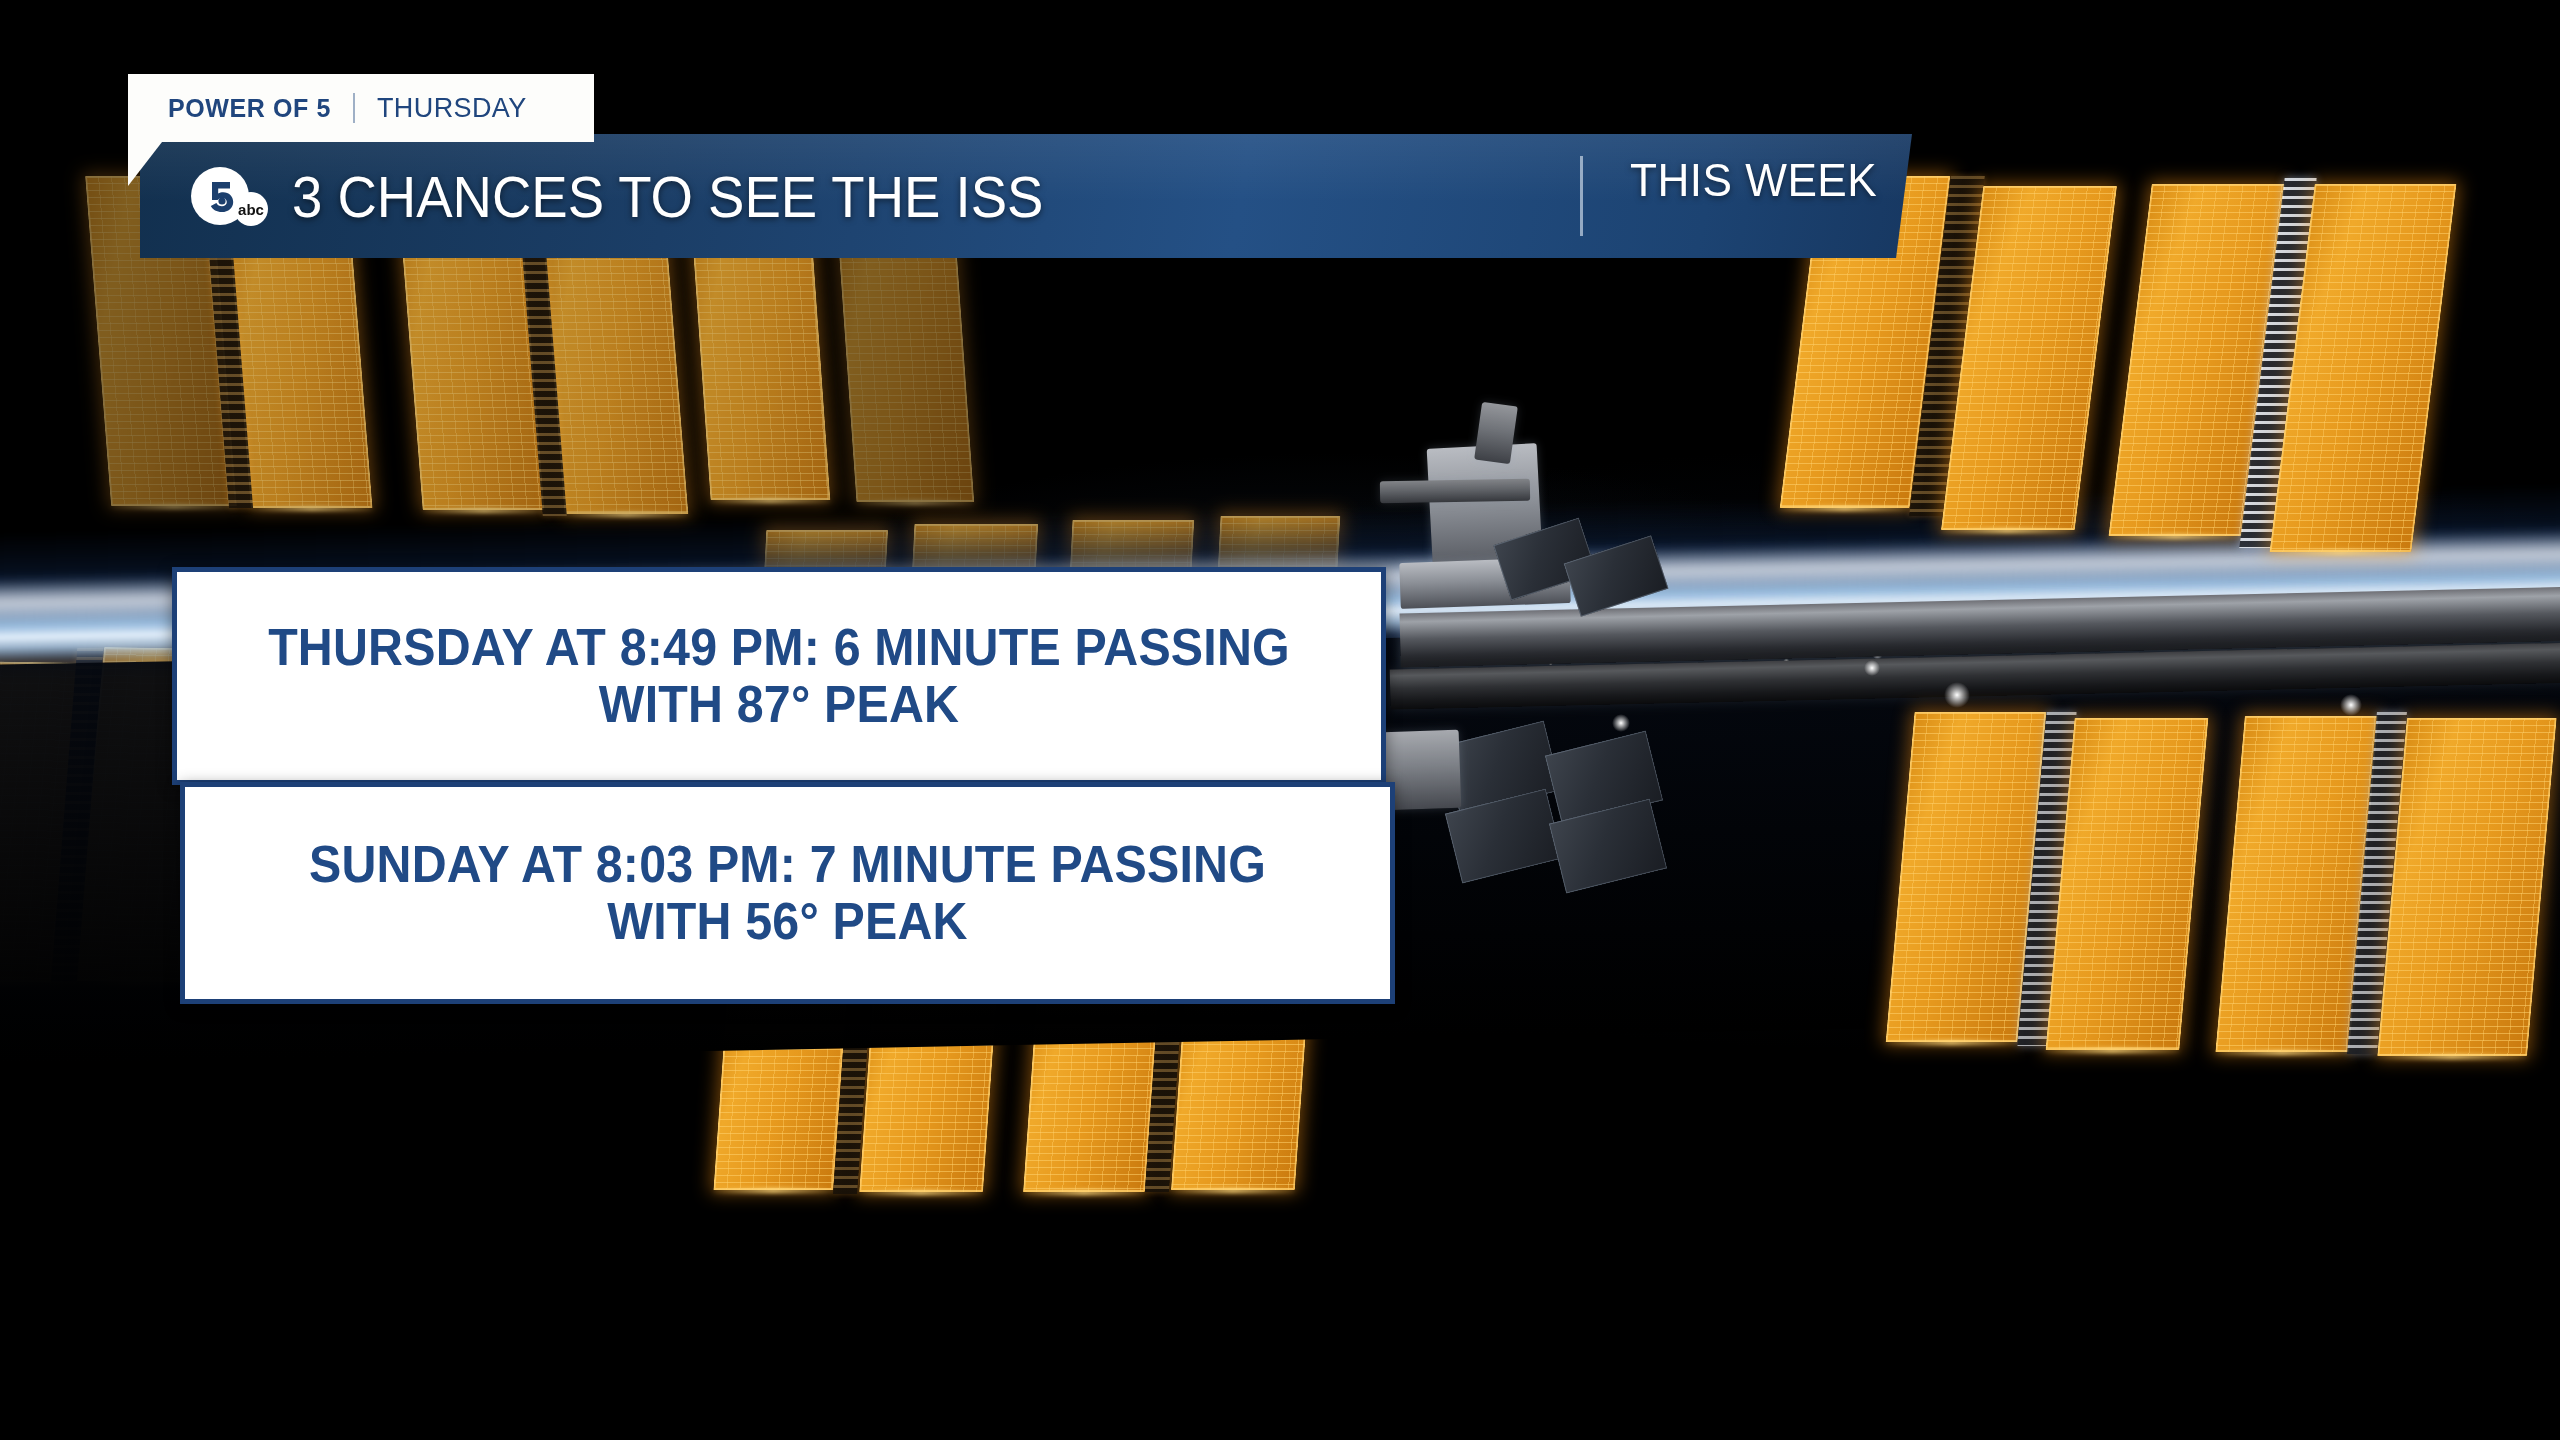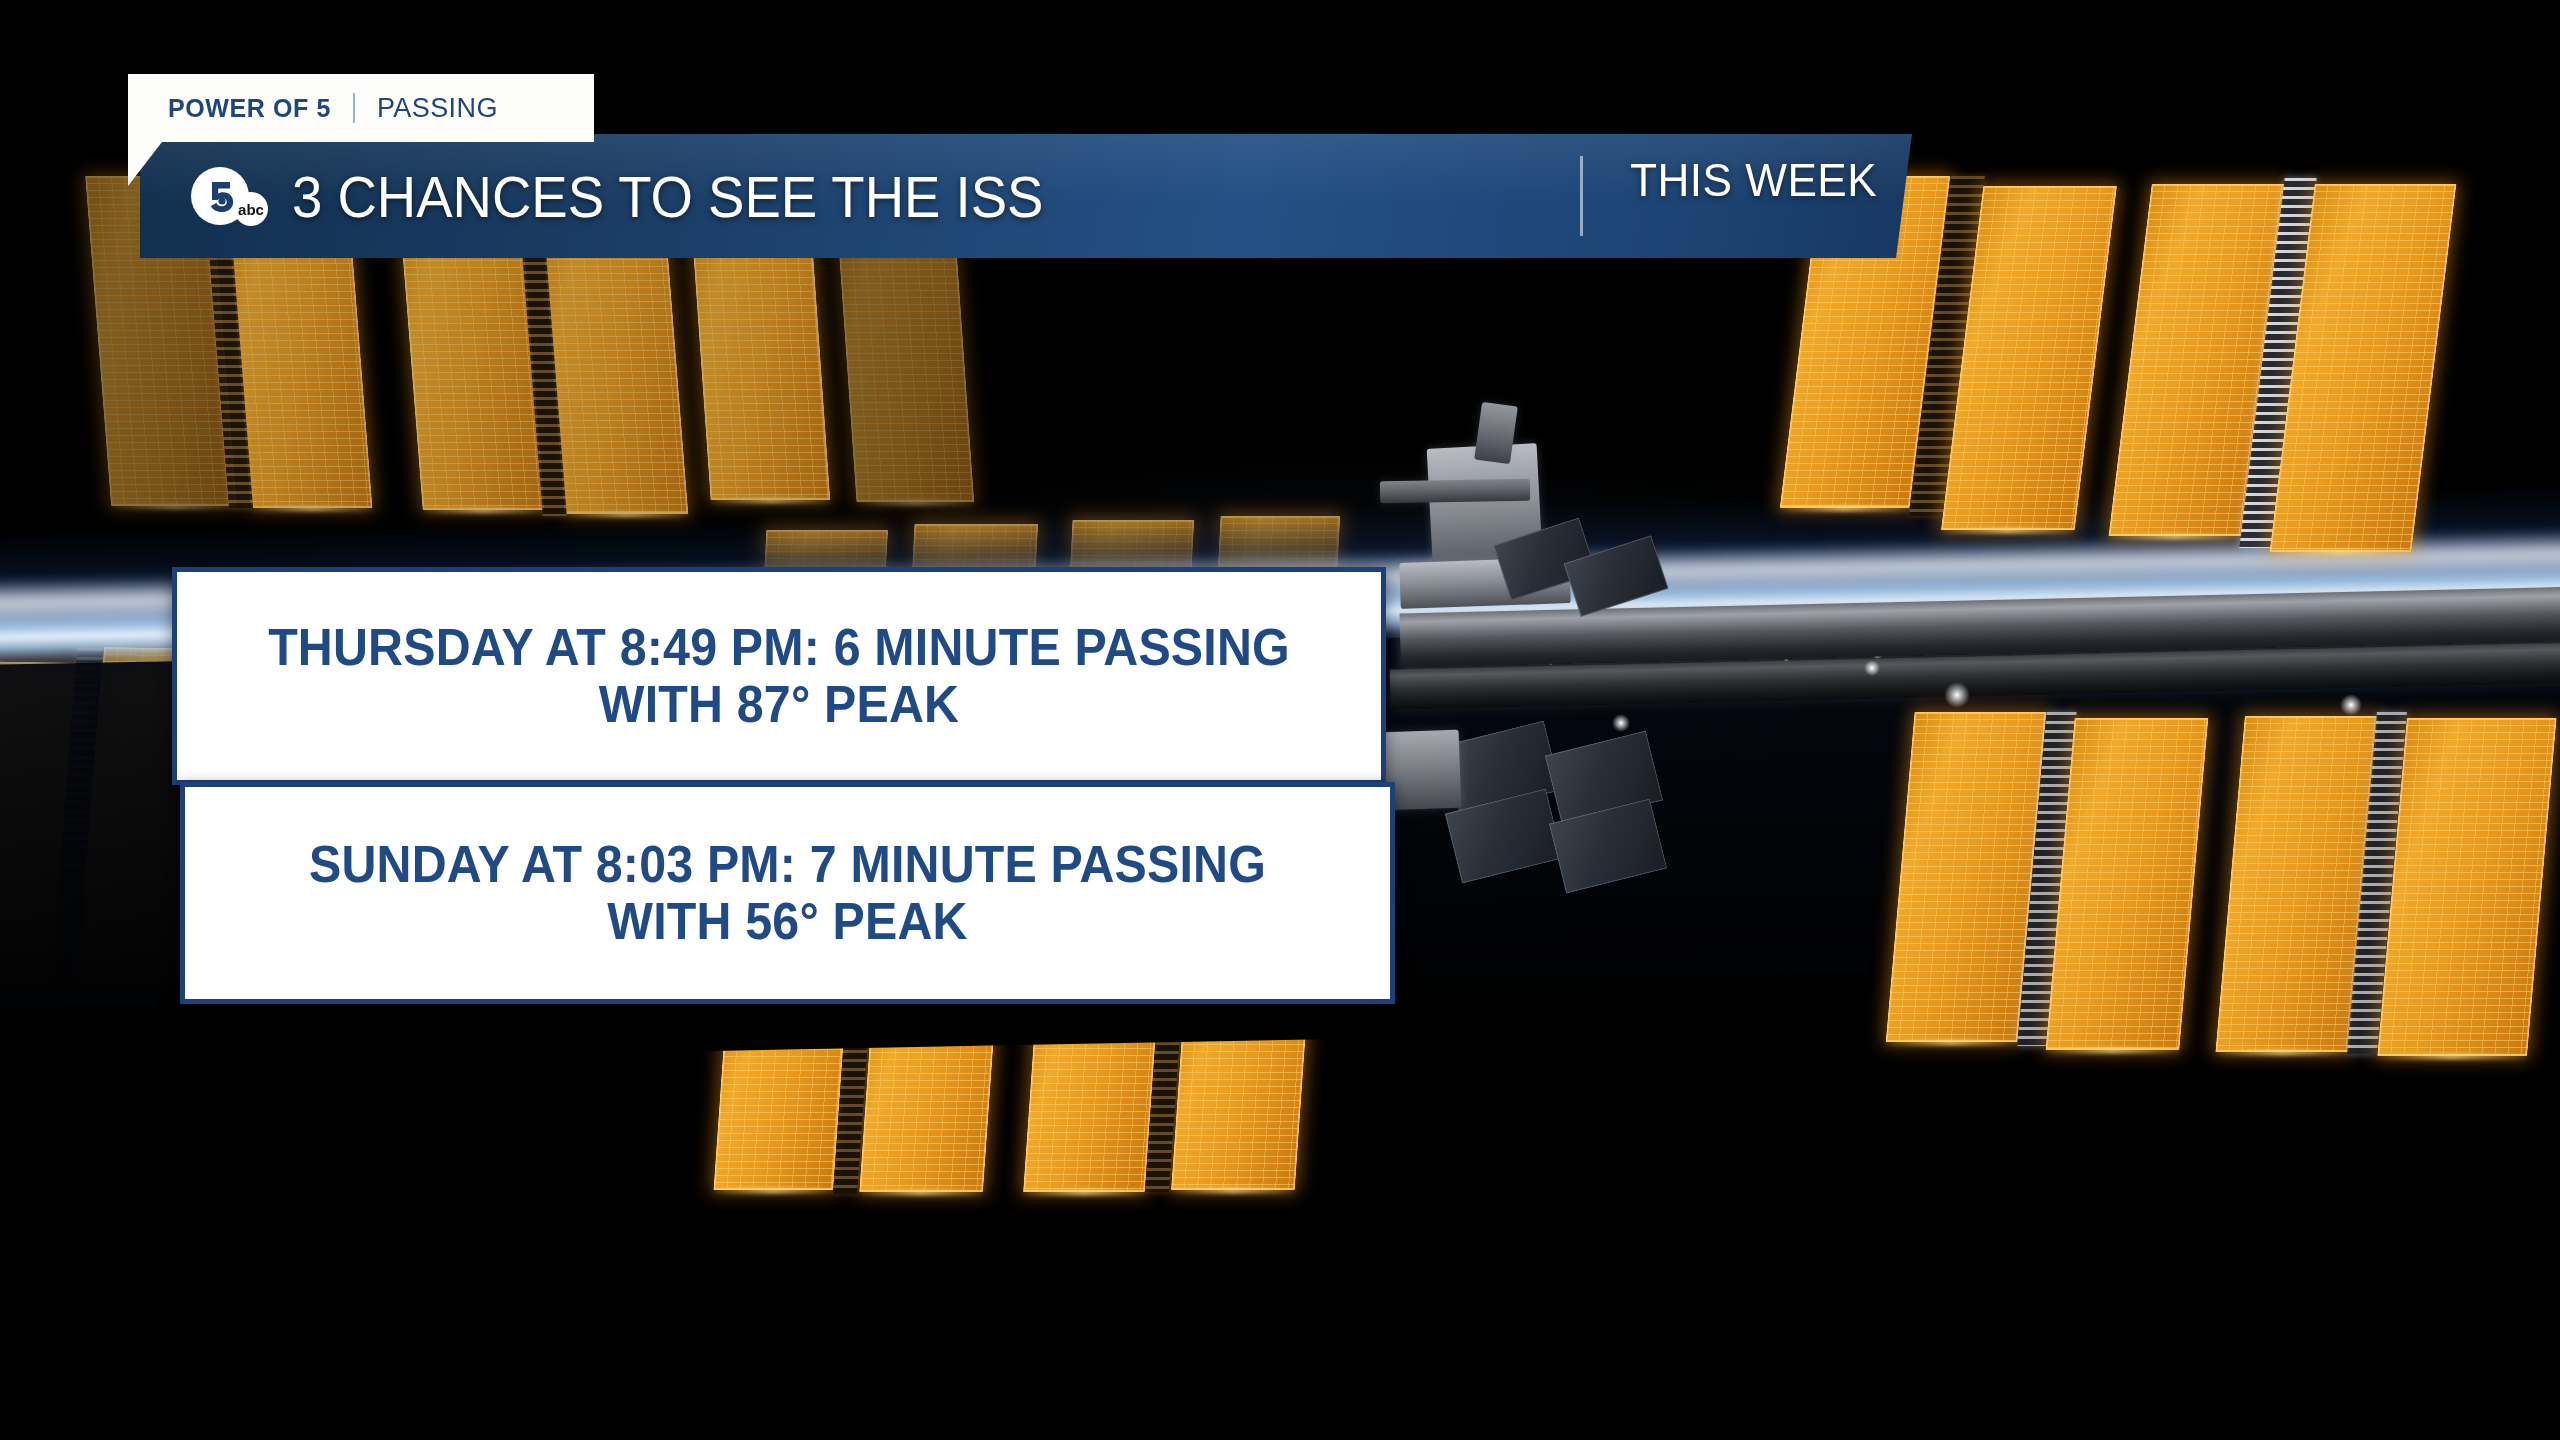--- a/index.html
+++ b/index.html
@@ -209,21 +209,21 @@
     <div class="spark" style="left:1944px;top:682px;width:26px;height:26px;"></div>
     <div class="spark" style="left:2340px;top:694px;width:22px;height:22px;"></div>
     <div class="spark" style="left:1612px;top:714px;width:18px;height:18px;"></div>
     <div class="spark" style="left:1864px;top:660px;width:16px;height:16px;"></div>
   </div>
 
   <div class="tab">
     <div class="tab-inner">
       <span class="tab-p5">POWER OF 5</span>
       <span class="tab-sep"></span>
-      <span class="tab-wx">PASSING</span>
+      <span class="tab-wx">THURSDAY</span>
     </div>
   </div>
   <div class="tab-notch"></div>
 
   <div class="headerbar">
     <div class="hb-left">
       <span class="logo">
         <svg viewBox="0 0 82 62" width="82" height="62" aria-hidden="true">
           <circle cx="30" cy="31" r="29" fill="#ffffff"></circle>
           <path d="M22 17h18v6.4H28.2v5.2c1.5-.9 3.2-1.3 5-1.3 5.7 0 10 4.2 10 9.6 0 5.9-4.8 10.1-11.4 10.1-5 0-9.2-2.3-11-6l5.6-3.1c1.1 2.1 3.1 3.3 5.5 3.3 2.9 0 4.9-1.7 4.9-4.2s-1.9-4.1-4.8-4.1c-1.9 0-3.5.8-4.4 2.2H22V17z" fill="#1c3f6d"></path>

